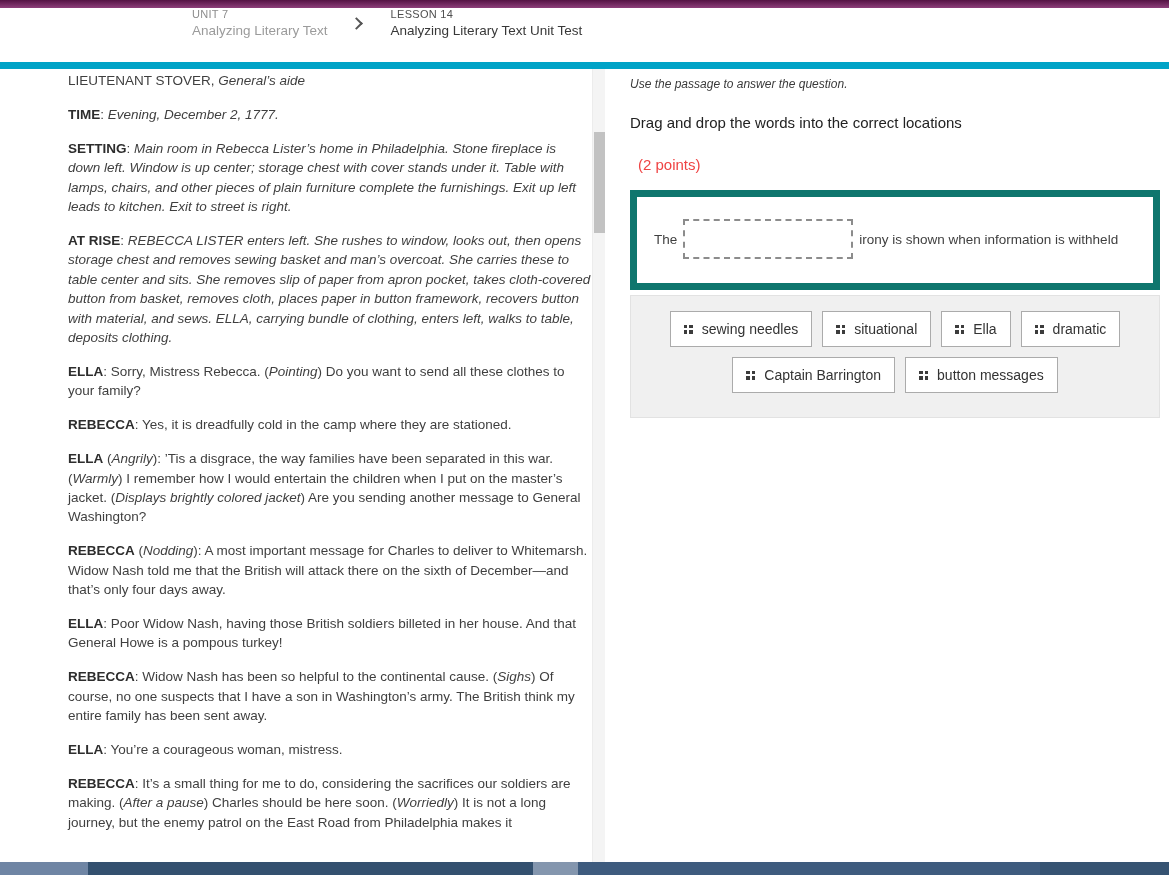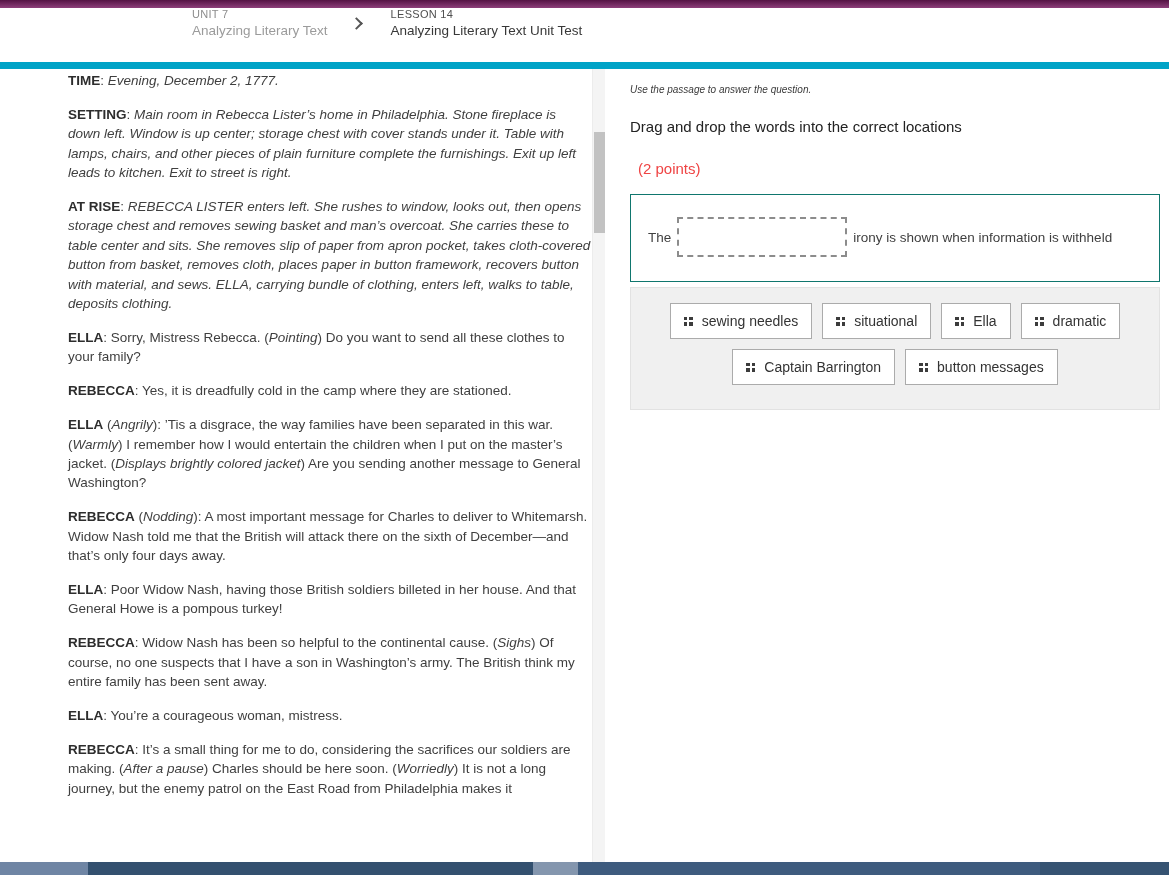--- a/index.html
+++ b/index.html
@@ -33,25 +33,25 @@
   .passage-scroll { height: 100%; overflow: hidden; padding: 2px 14px 0 68px; }
   .passage-par { font-size: 13.5px; line-height: 19.4px; color: #3f3f3f; margin: 0 0 14.5px 0; }
   .passage-par .b { font-weight: bold; color: #2d2d2d; }
   .passage-par .i { font-style: italic; }
   .scrollbar-v { position: absolute; right: 0; top: 0; width: 13px; height: 100%;
                  background: #f4f4f4; border-left: 1px solid #ececec; }
   .scroll-thumb { position: absolute; left: 1px; top: 63px; width: 11px; height: 101px; background: #c2c2c2; }
 
   
   .question-panel { flex: 1; padding: 8px 8px 0 25px; }
-  .q-instruction { font-style: italic; font-size: 10px; color: #3a3a3a; margin-top: 7px; }
+  .q-instruction { font-style: italic; font-size: 12px; color: #3a3a3a; }
   .q-prompt { font-size: 15px; color: #222; margin-top: 23px; }
   .q-points { font-size: 15px; color: #ef4444; margin: 25px 0 0 8px; }
 
-  .sentence-box { width: 530px; margin-top: 17px; border: 1px solid #0f766e; background: #fff;
+  .sentence-box { width: 530px; margin-top: 17px; border: 7px solid #0f766e; background: #fff;
                   padding: 22px 17px 24px 17px; }
   .s-line { display: flex; align-items: center; font-size: 13.5px; color: #3f3f3f; white-space: nowrap; }
   .s-line + .s-line { margin-top: 9px; }
   .slot { width: 170px; height: 40px; border: 2px dashed #8c8c8c; background: #fff;
           margin: 0 6px; flex-shrink: 0; }
   .slot.last { width: 168px; margin-right: 0; }
 
   .word-bank { width: 530px; margin-top: 5px; background: #f0f0f0; border: 1px solid #e2e2e2;
                padding: 15px 10px 24px 10px; display: flex; flex-wrap: wrap; justify-content: center;
                column-gap: 10px; row-gap: 10px; }
@@ -87,20 +87,21 @@
     </div>
   </div>
 </div>
 
 <div class="teal-bar"></div>
 
 <div class="main">
 
   <div class="passage-panel">
     <div class="passage-scroll">
+        <p class="passage-par"><span>LIEUTENANT STOVER, </span><span class="i">General’s aide</span></p>
         <p class="passage-par"><span class="b">TIME</span><span>: </span><span class="i">Evening, December 2, 1777.</span></p>
         <p class="passage-par"><span class="b">SETTING</span><span>: </span><span class="i">Main room in Rebecca Lister’s home in Philadelphia. Stone fireplace is down left. Window is up center; storage chest with cover stands under it. Table with lamps, chairs, and other pieces of plain furniture complete the furnishings. Exit up left leads to kitchen. Exit to street is right.</span></p>
         <p class="passage-par"><span class="b">AT RISE</span><span>: </span><span class="i">REBECCA LISTER enters left. She rushes to window, looks out, then opens storage chest and removes sewing basket and man’s overcoat. She carries these to table center and sits. She removes slip of paper from apron pocket, takes cloth-covered button from basket, removes cloth, places paper in button framework, recovers button with material, and sews. ELLA, carrying bundle of clothing, enters left, walks to table, deposits clothing.</span></p>
         <p class="passage-par"><span class="b">ELLA</span><span>: Sorry, Mistress Rebecca. (</span><span class="i">Pointing</span><span>) Do you want to send all these clothes to your family?</span></p>
         <p class="passage-par"><span class="b">REBECCA</span><span>: Yes, it is dreadfully cold in the camp where they are stationed.</span></p>
         <p class="passage-par"><span class="b">ELLA</span><span> (</span><span class="i">Angrily</span><span>): ’Tis a disgrace, the way families have been separated in this war. (</span><span class="i">Warmly</span><span>) I remember how I would entertain the children when I put on the master’s jacket. (</span><span class="i">Displays brightly colored jacket</span><span>) Are you sending another message to General Washington?</span></p>
         <p class="passage-par"><span class="b">REBECCA</span><span> (</span><span class="i">Nodding</span><span>): A most important message for Charles to deliver to Whitemarsh. Widow Nash told me that the British will attack there on the sixth of December—and that’s only four days away.</span></p>
         <p class="passage-par"><span class="b">ELLA</span><span>: Poor Widow Nash, having those British soldiers billeted in her house. And that General Howe is a pompous turkey!</span></p>
         <p class="passage-par"><span class="b">REBECCA</span><span>: Widow Nash has been so helpful to the continental cause. (</span><span class="i">Sighs</span><span>) Of course, no one suspects that I have a son in Washington’s army. The British think my entire family has been sent away.</span></p>
         <p class="passage-par"><span class="b">ELLA</span><span>: You’re a courageous woman, mistress.</span></p>

